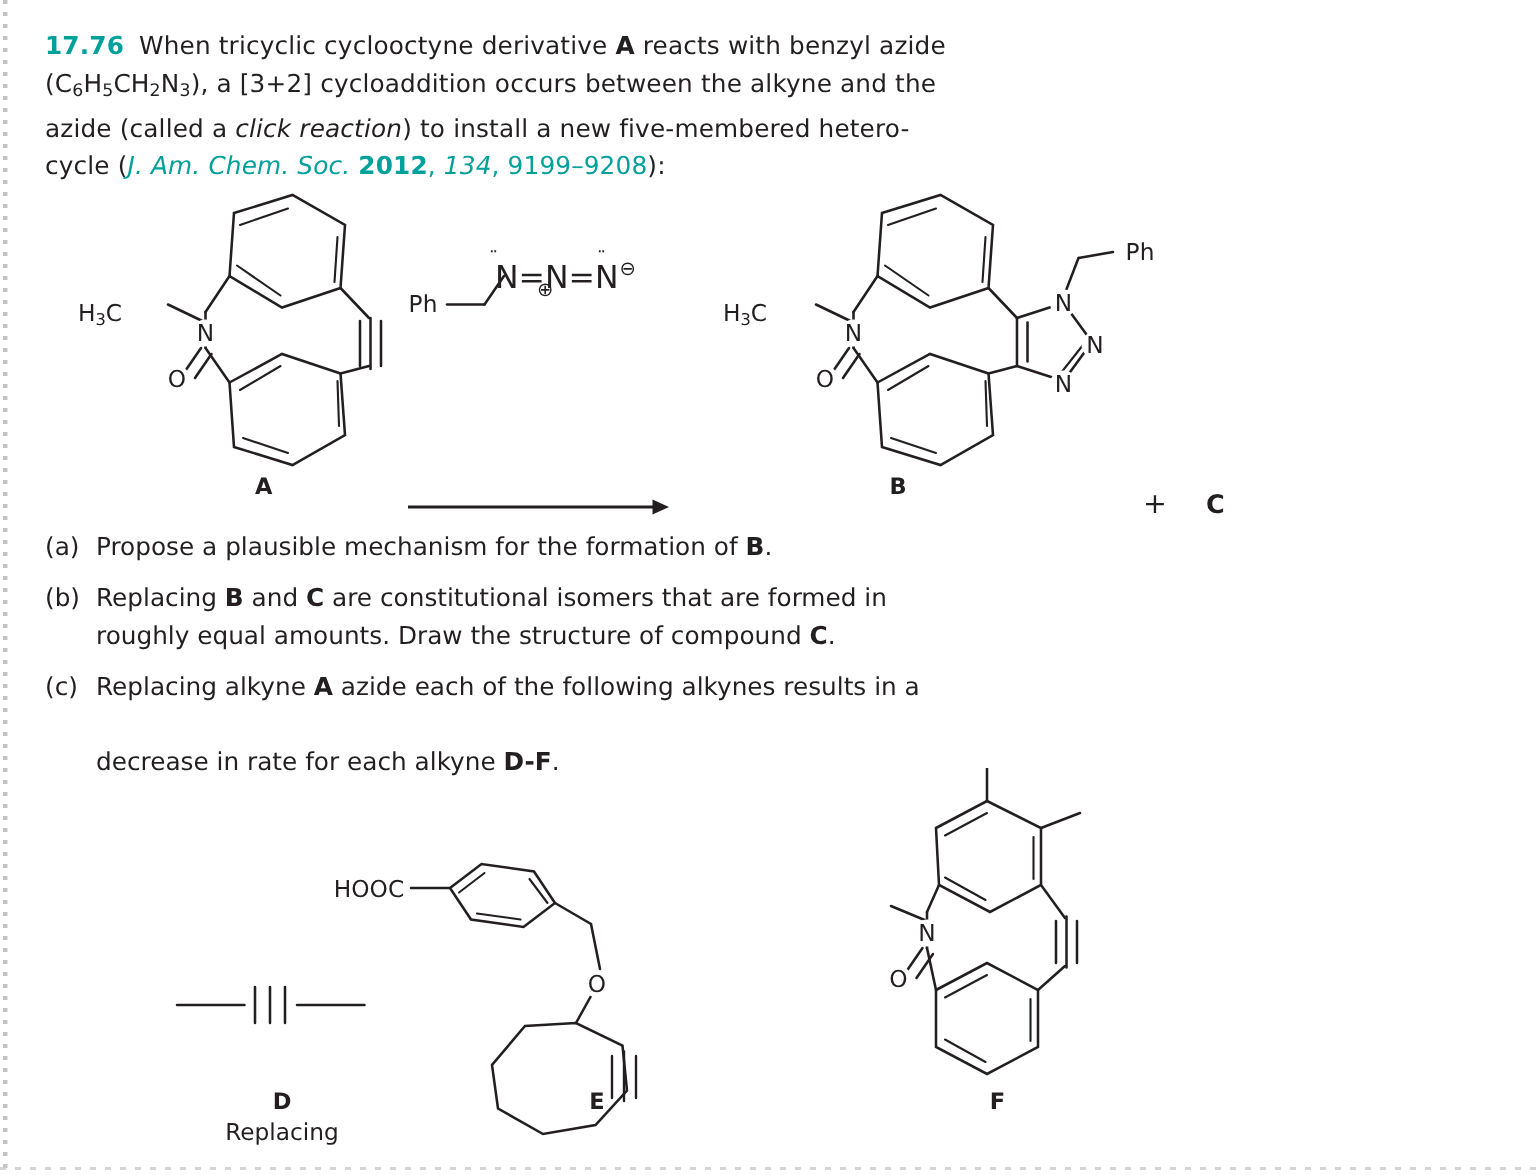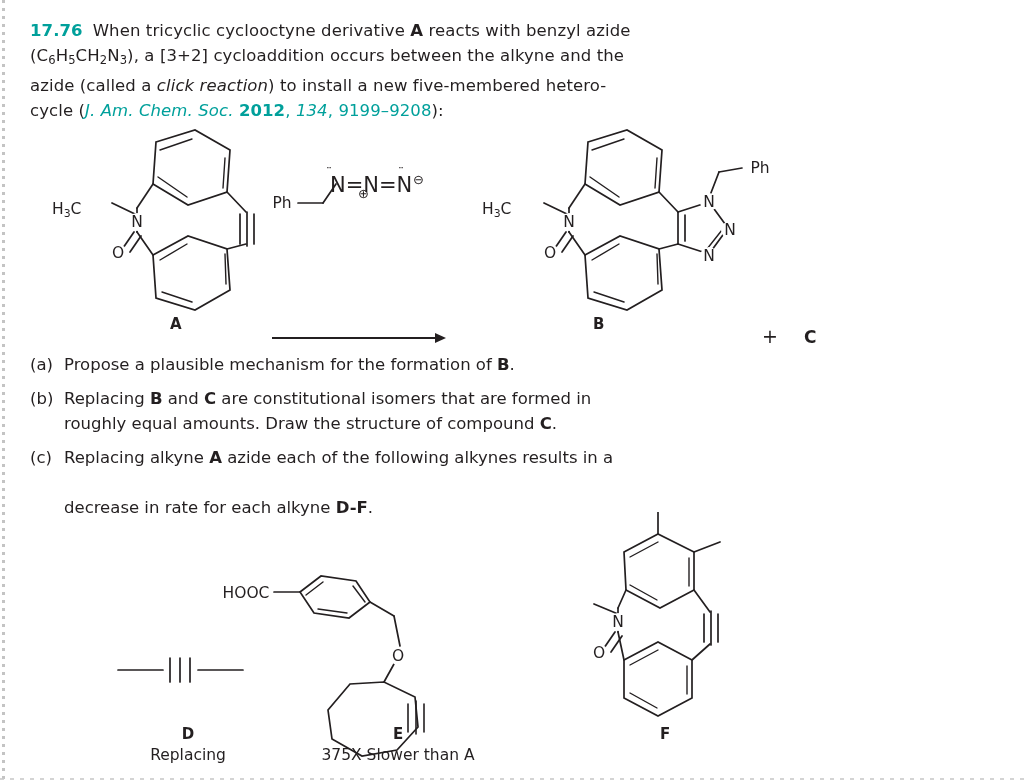--- a/index.html
+++ b/index.html
@@ -388,21 +388,20 @@
       </g>
     </svg>
 
     <div class="blabel" style="left:118px; top:213px; width:140px;">
       <span class="lt">D</span>
       <span class="ls">Replacing</span>
     </div>
 
     <div class="blabel" style="left:288px; top:213px; width:220px;">
       <span class="lt">E</span>
-      <span class="ls">375X Slower than A</span>
     </div>
 
     <div class="blabel" style="left:545px; top:213px; width:240px;">
       <span class="lt">F</span>
     </div>
   </div>
 
 </div>
 
 </body></html>

